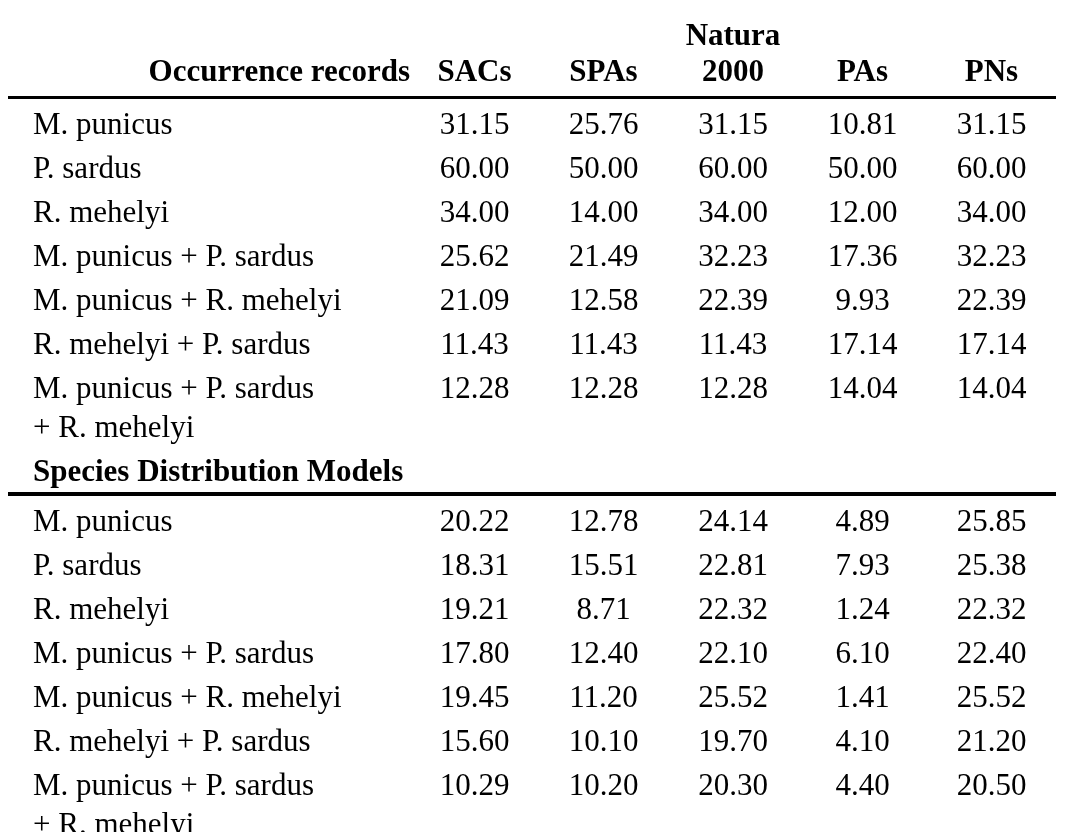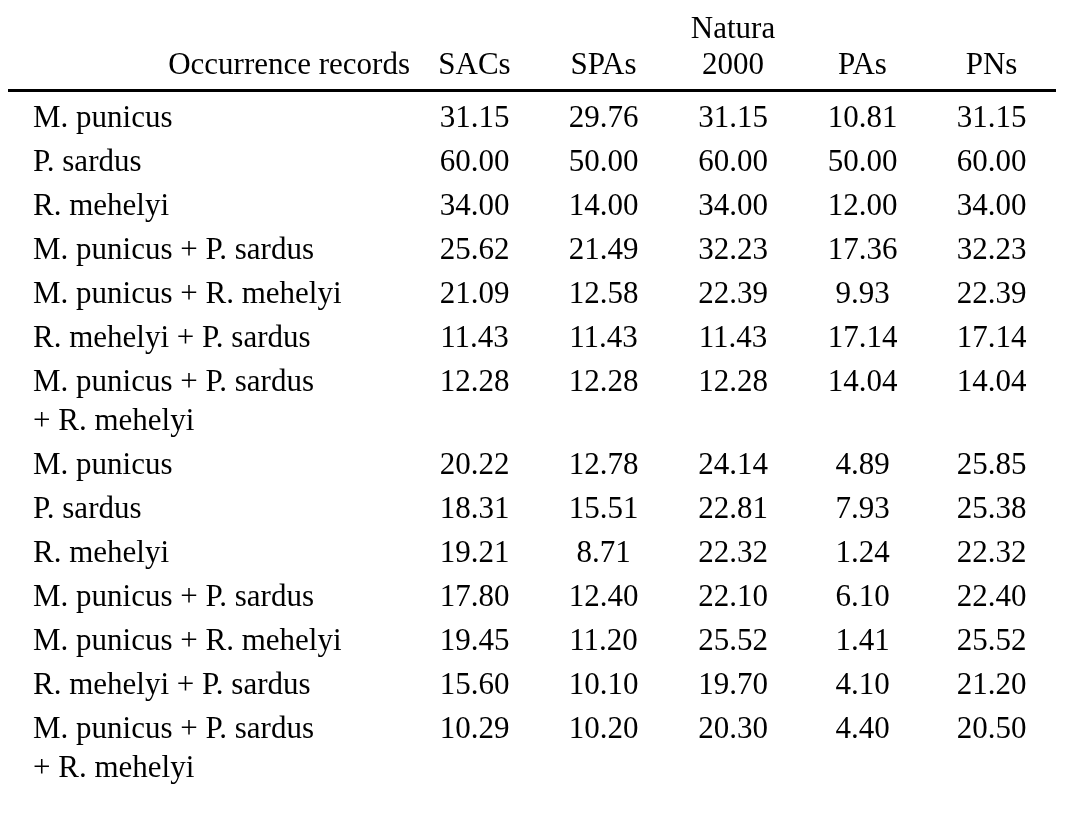--- a/index.html
+++ b/index.html
@@ -22,24 +22,24 @@
     margin-left: 8px;
     width: 1048px;
   }
   th, td {
     padding: 0;
     font-size: 31px;
     color: #000000;
   }
   thead th {
     vertical-align: bottom;
-    font-weight: normal;
+    font-weight: bold;
     text-align: center;
     line-height: 36px;
-    padding: 10px 0 7px 0;
+    padding: 17px 0 7px 0;
     border-bottom: 3px solid #000000;
   }
   thead th.lblh {
     text-align: right;
     padding-left: 25px;
   }
   .hl2 { display: block; line-height: 36px; }
   tbody td {
     vertical-align: top;
     text-align: center;
@@ -81,21 +81,21 @@
         <th><span>Natura</span><span class="hl2">2000</span></th>
         <th><span>PAs</span><span class="hl2"></span></th>
         <th><span>PNs</span><span class="hl2"></span></th>
       </tr>
     </thead>
     <tbody>
 
       <tr>
         <td class="lbl"><span>M. punicus</span><span class="l2"></span></td>
         <td>31.15</td>
-        <td>29.76</td>
+        <td>25.76</td>
         <td>31.15</td>
         <td>10.81</td>
         <td>31.15</td>
       </tr>
       <tr>
         <td class="lbl"><span>P. sardus</span><span class="l2"></span></td>
         <td>60.00</td>
         <td>50.00</td>
         <td>60.00</td>
         <td>50.00</td>
@@ -135,20 +135,23 @@
       </tr>
       <tr>
         <td class="lbl"><span>M. punicus + P. sardus</span><span class="l2">+ R. mehelyi</span></td>
         <td>12.28</td>
         <td>12.28</td>
         <td>12.28</td>
         <td>14.04</td>
         <td>14.04</td>
       </tr>
 
+      <tr class="section-row">
+        <td colspan="6">Species Distribution Models</td>
+      </tr>
 
       <tr>
         <td class="lbl"><span>M. punicus</span><span class="l2"></span></td>
         <td>20.22</td>
         <td>12.78</td>
         <td>24.14</td>
         <td>4.89</td>
         <td>25.85</td>
       </tr>
       <tr>

